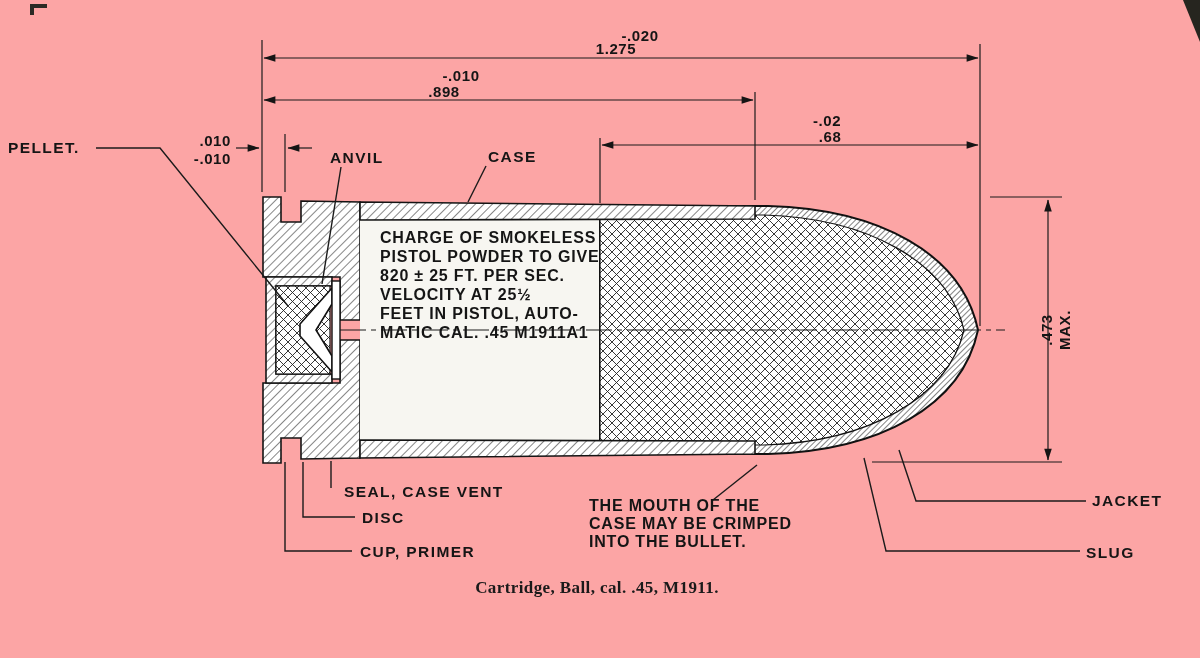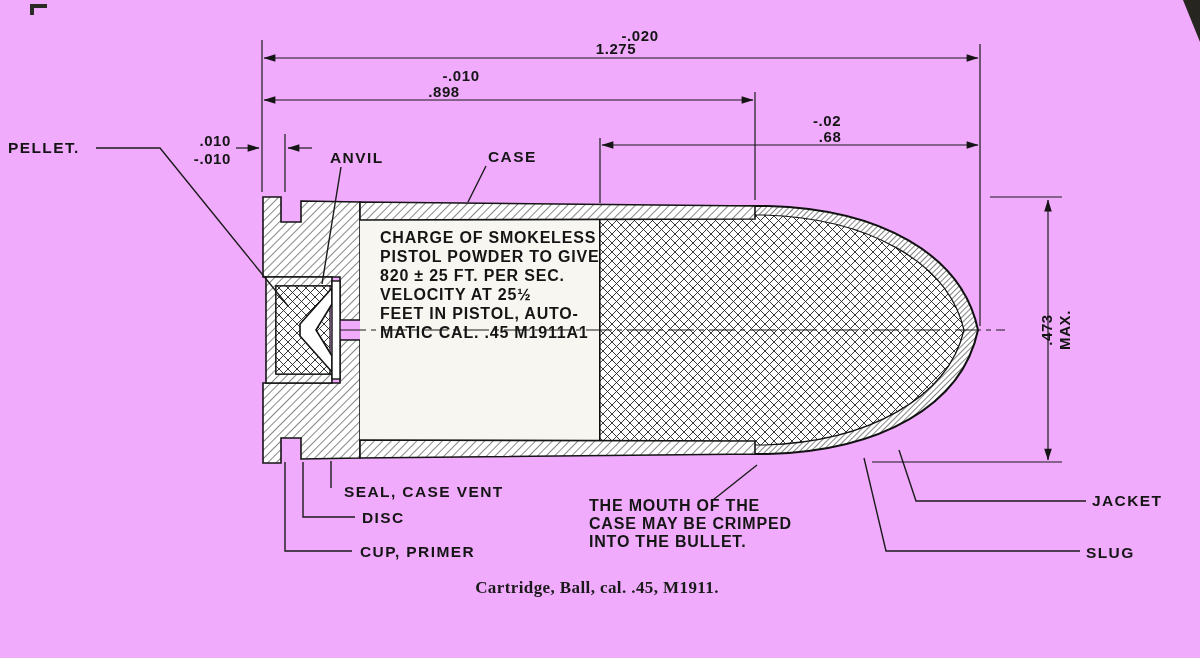--- a/index.html
+++ b/index.html
@@ -1,16 +1,16 @@
 <!DOCTYPE html>
 <html><head>
 <meta charset="utf-8">
 <style>
   html,body{margin:0;padding:0;background:#e9e7e0;}
-  .stage{position:relative;width:1200px;height:658px;background:#f0abfc;overflow:hidden;}
+  .stage{position:relative;width:1200px;height:658px;background:#fca5a5;overflow:hidden;}
   svg{display:block;}
   .lbl{font:600 15.5px "Liberation Sans",sans-serif;letter-spacing:1.4px;fill:#151515;}
   .dim{font:600 15px "Liberation Sans",sans-serif;letter-spacing:.6px;fill:#151515;}
   .note{font:600 16px "Liberation Sans",sans-serif;letter-spacing:.8px;fill:#151515;}
   .cap{font:bold 17px "Liberation Serif",serif;letter-spacing:.4px;fill:#1a1a1a;}
   .thin{stroke:#1b1b1b;stroke-width:1.2;fill:none;}
   .lead{stroke:#1b1b1b;stroke-width:1.4;fill:none;}
   .hatched{fill:url(#hatch);stroke:#141414;stroke-width:1.6;}
   .cl{stroke:#1b1b1b;stroke-width:1;stroke-dasharray:26 5 5 5;fill:none;}
 </style>

